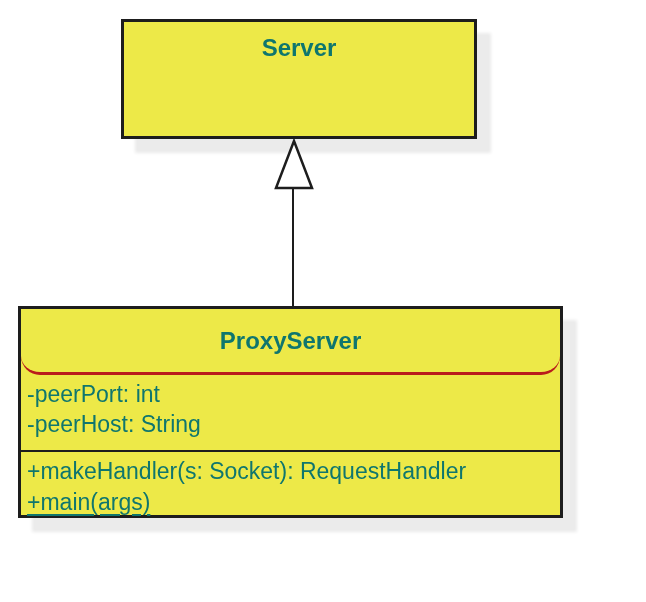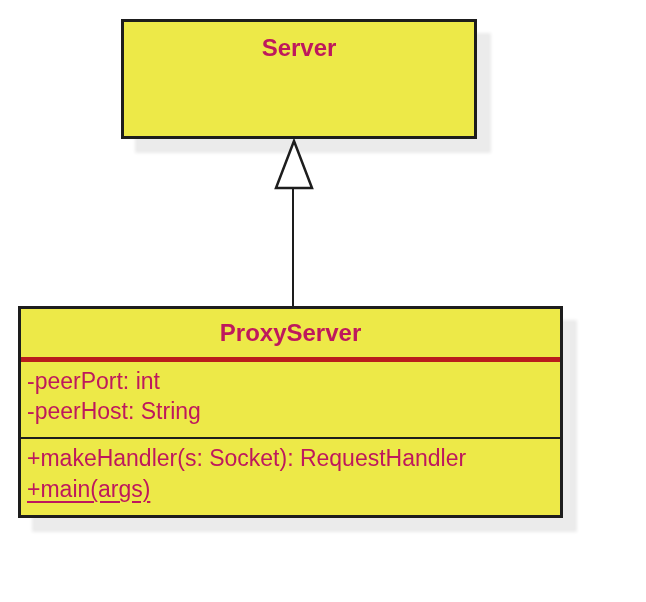--- a/index.html
+++ b/index.html
@@ -7,21 +7,21 @@
     padding: 0;
     background: #ffffff;
   }
   .canvas {
     position: relative;
     width: 646px;
     height: 602px;
     background: #ffffff;
     overflow: hidden;
     font-family: "Liberation Sans", sans-serif;
-    color: #be185d;
+    color: #0f766e;
   }
   .uml-class {
     position: absolute;
     box-sizing: border-box;
     background: #ede948;
     border: 3px solid #1d1d1d;
     box-shadow: 14px 14px 3px #ebebeb;
   }
   .server-box {
     left: 121px;
@@ -38,25 +38,26 @@
   .uml-class-title {
     font-weight: bold;
     font-size: 24px;
     text-align: center;
   }
   .server-box .uml-class-title {
     padding-top: 12px;
   }
   .proxy-box .uml-class-title {
     box-sizing: border-box;
-    height: 53px;
-    border-bottom: 5px solid #b91c1c;
+    height: 66px;
+    border-bottom: 3px solid #b91c1c;
     display: flex;
     align-items: center;
     justify-content: center;
+    border-radius: 19px;
   }
   .uml-compartment {
     box-sizing: border-box;
     padding: 4px 6px 0 6px;
     font-size: 23px;
   }
   .attrs-compartment {
     height: 77px;
     border-bottom: 2px solid #1d1d1d;
   }

